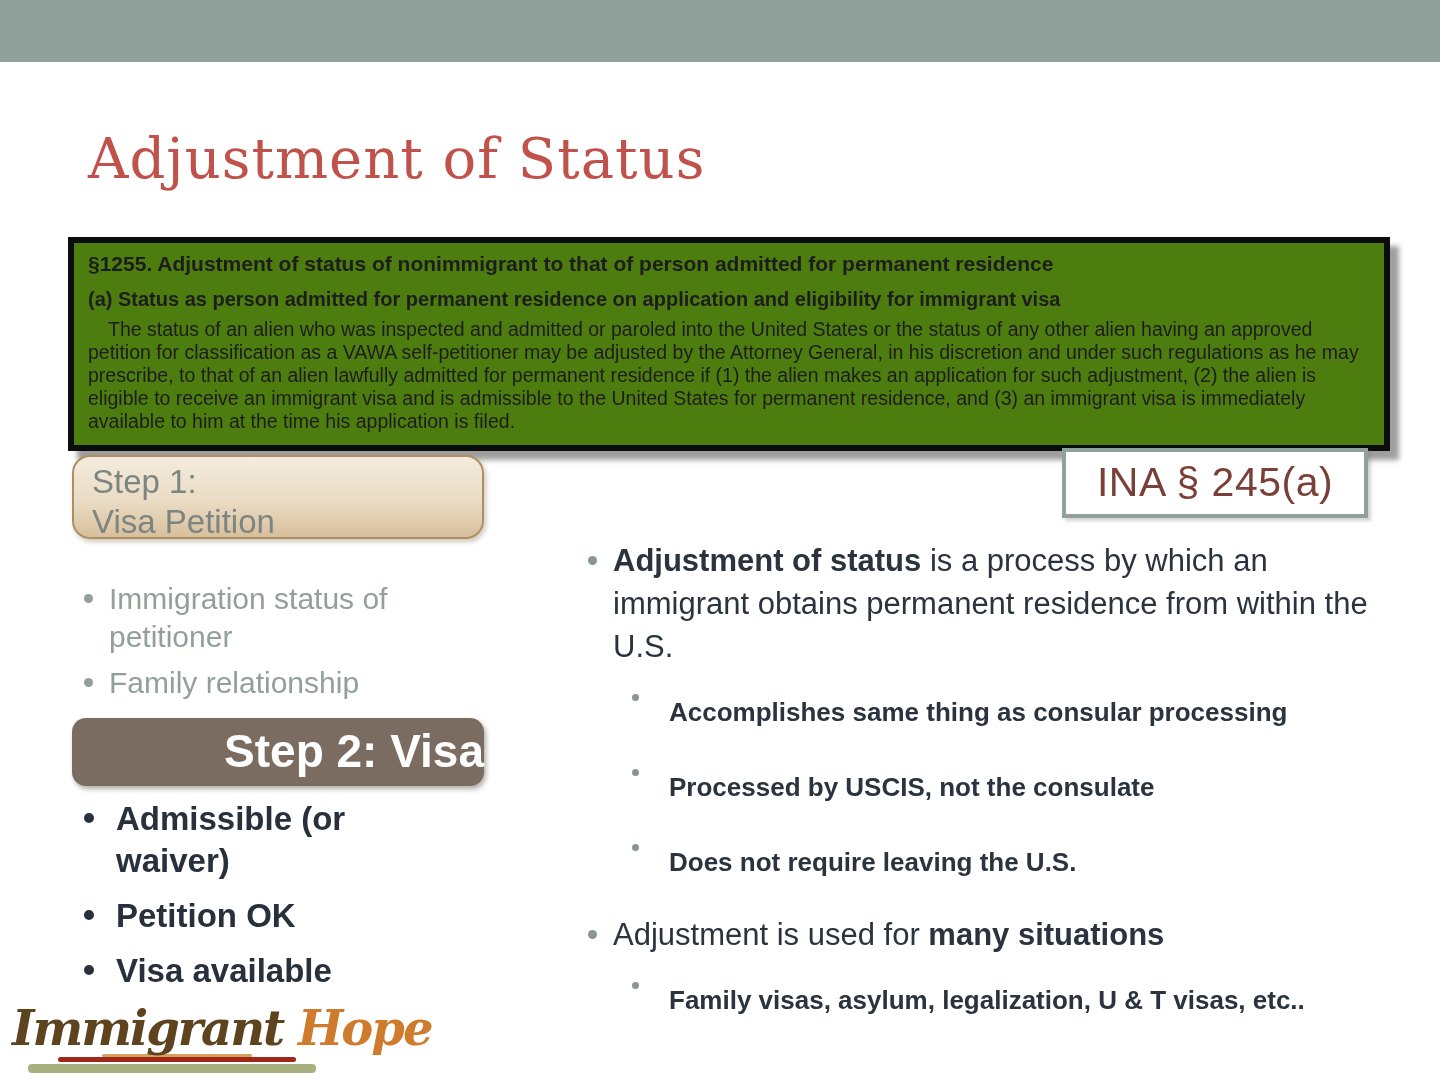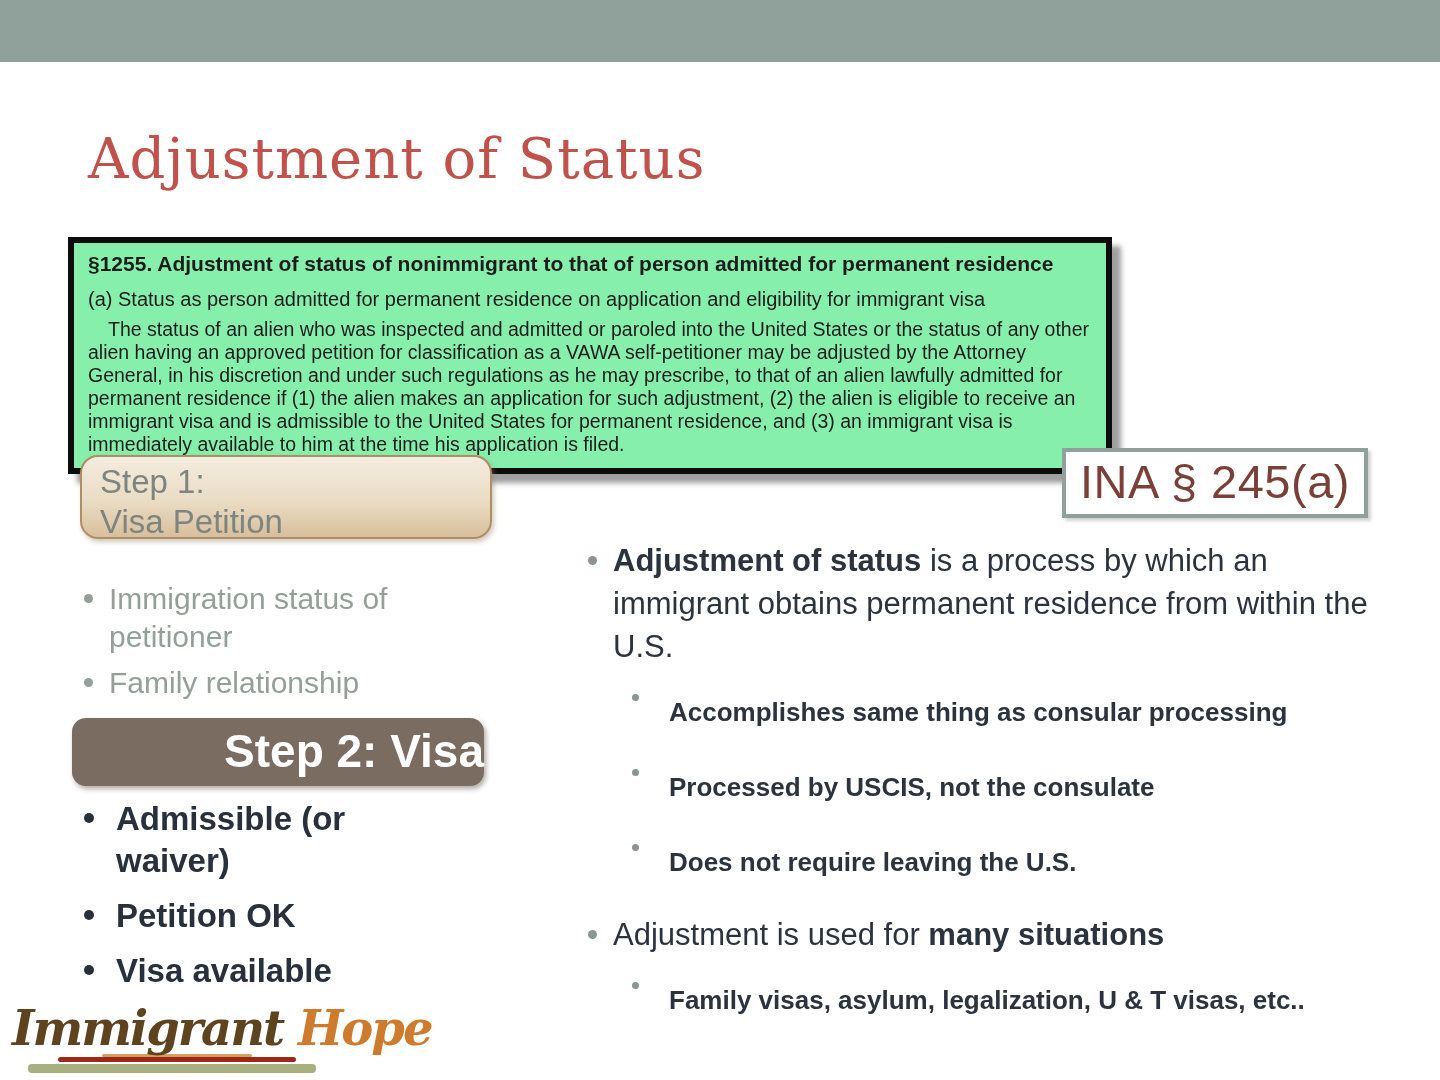--- a/index.html
+++ b/index.html
@@ -11,52 +11,52 @@
 
   .top-band{position:absolute;left:0;top:0;width:1440px;height:62px;background:#8FA19A;}
 
   .title{
     position:absolute;left:88px;top:126px;margin:0;
     font-family:"DejaVu Serif", serif;font-weight:400;
     font-size:56px;color:#C0524B;letter-spacing:1px;white-space:nowrap;
   }
 
   .statute-box{
-    position:absolute;left:68px;top:237px;width:1044px;box-sizing:border-box;
-    background:#86efac;border:6px solid #0c0c0c;
+    position:absolute;left:68px;top:237px;width:1322px;box-sizing:border-box;
+    background:#4d7c0f;border:6px solid #0c0c0c;
     box-shadow:9px 9px 5px rgba(80,80,80,.55);
     padding:9px 14px 12px 14px;color:#1d1d1d;
   }
   .statute-box p{margin:0;}
   .st-h1{font-size:21px;font-weight:bold;margin-bottom:12px !important;}
-  .st-h2{font-size:20px;font-weight:normal;margin-bottom:7px !important;}
+  .st-h2{font-size:20px;font-weight:bold;margin-bottom:7px !important;}
   .st-body{font-size:19.5px;line-height:1.18;text-indent:20px;}
 
   .step1-box{
-    position:absolute;left:80px;top:455px;width:412px;height:84px;box-sizing:border-box;
+    position:absolute;left:72px;top:455px;width:412px;height:84px;box-sizing:border-box;
     border:2px solid #AE8E63;border-radius:18px;
     background:linear-gradient(180deg,#F4ECDF 0%,#EADCC4 55%,#D8BF9C 100%);
     box-shadow:2px 3px 5px rgba(150,135,110,.45);
     padding:5px 0 0 18px;
     font-size:33px;line-height:1.22;color:#7D8580;
   }
 
   .list{list-style:none;margin:0;padding:0;position:absolute;}
   .list li{display:flex;align-items:flex-start;}
   .dot{border-radius:50%;flex:0 0 auto;}
 
   .step1-list{left:84px;top:549px;width:378px;font-size:30px;line-height:1.25;color:#93A098;margin-top:31px;}
   .step1-list li{margin-bottom:9px;}
   .step1-list .dot{width:9px;height:9px;background:#93A098;margin:14px 16px 0 0;}
 
   .ina-badge{
     position:absolute;left:1062px;top:448px;width:306px;height:70px;box-sizing:border-box;
     background:#ffffff;border:4px solid #8FA19A;
     box-shadow:3px 3px 3px rgba(130,130,130,.35);
-    color:#7A4038;font-size:47px;text-align:center;line-height:60px;
+    color:#7A4038;font-size:41px;text-align:center;line-height:60px;
     letter-spacing:.5px;white-space:nowrap;
   }
 
   .discussion{position:absolute;left:588px;top:540px;width:802px;color:#2B333E;}
   .point{display:flex;align-items:flex-start;}
   .point .dot{width:9px;height:9px;background:#8A9790;margin:16px 16px 0 0;}
   .point .txt{margin:0;font-size:31px;line-height:1.38;}
   .sub-list{list-style:none;margin:12px 0 0 0;padding:0 0 0 44px;}
   .sub-list li{display:flex;align-items:flex-start;margin-bottom:9px;}
   .sub-list .dot{width:7px;height:7px;background:#8A9790;margin:14px 14px 0 0;}

